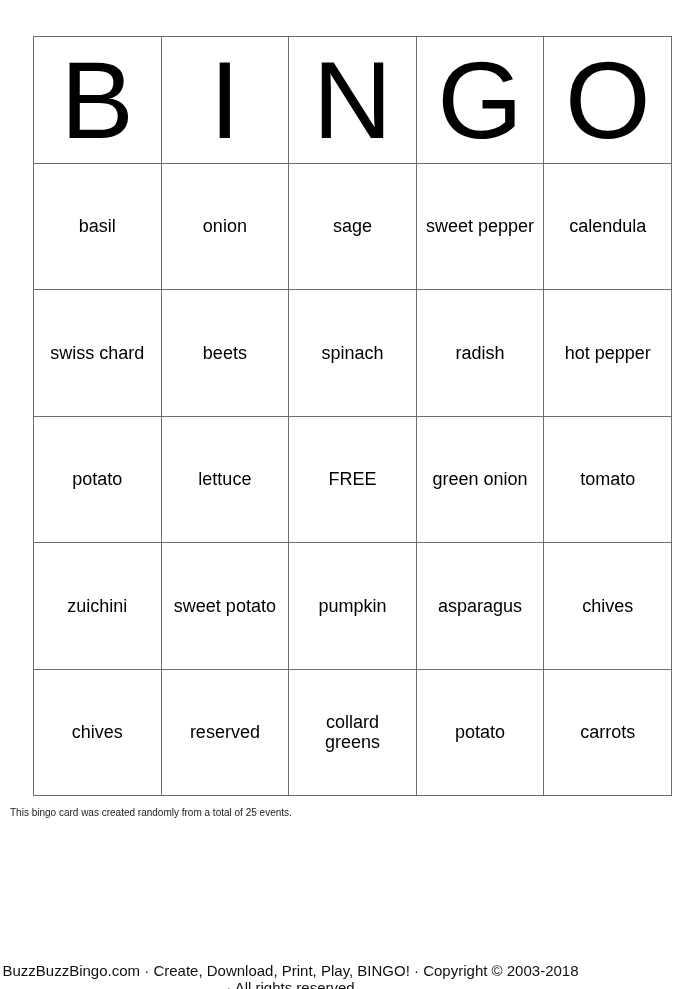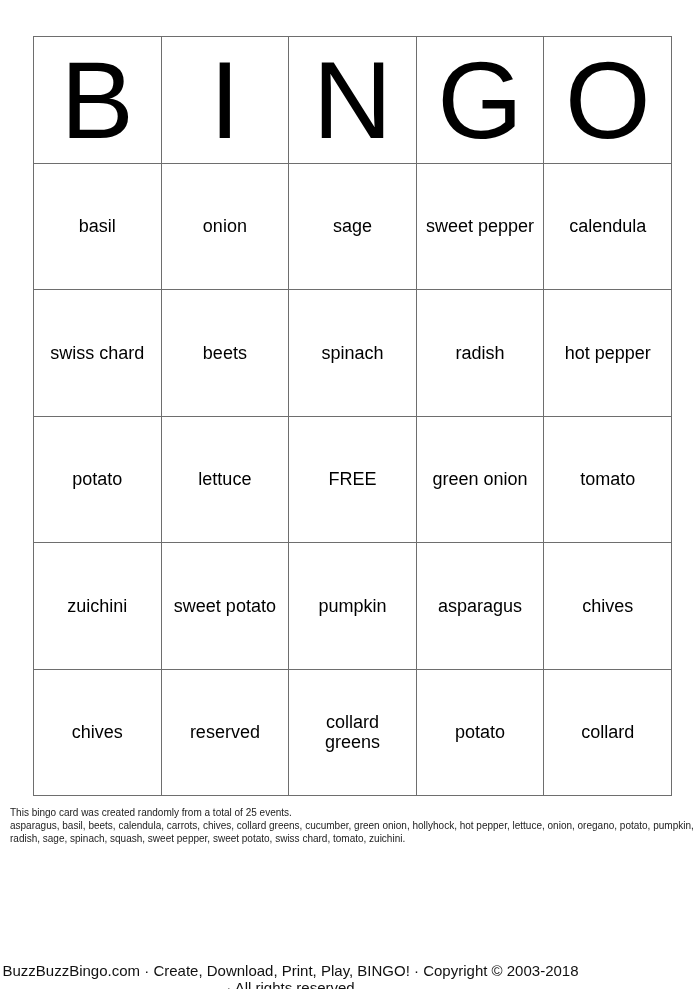--- a/index.html
+++ b/index.html
@@ -52,23 +52,22 @@
       <td><span class="cell-text">sweet potato</span></td>
       <td><span class="cell-text">pumpkin</span></td>
       <td><span class="cell-text">asparagus</span></td>
       <td><span class="cell-text">chives</span></td>
     </tr>
     <tr>
       <td><span class="cell-text">chives</span></td>
       <td><span class="cell-text">reserved</span></td>
       <td><span class="cell-text">collard greens</span></td>
       <td><span class="cell-text">potato</span></td>
-      <td><span class="cell-text">collard</span></td>
+      <td><span class="cell-text">carrots</span></td>
     </tr>
   </tbody>
 </table>
 
 <div class="info">
   <div>This bingo card was created randomly from a total of 25 events.</div>
-  <div>asparagus, basil, beets, calendula, carrots, chives, collard greens, cucumber, green onion, hollyhock, hot pepper, lettuce, onion, oregano, potato, pumpkin, radish, sage, spinach, squash, sweet pepper, sweet potato, swiss chard, tomato, zuichini.</div>
 </div>
 
 <div class="footer">BuzzBuzzBingo.com · Create, Download, Print, Play, BINGO! · Copyright © 2003-2018 · All rights reserved</div>
 
 </body></html>

